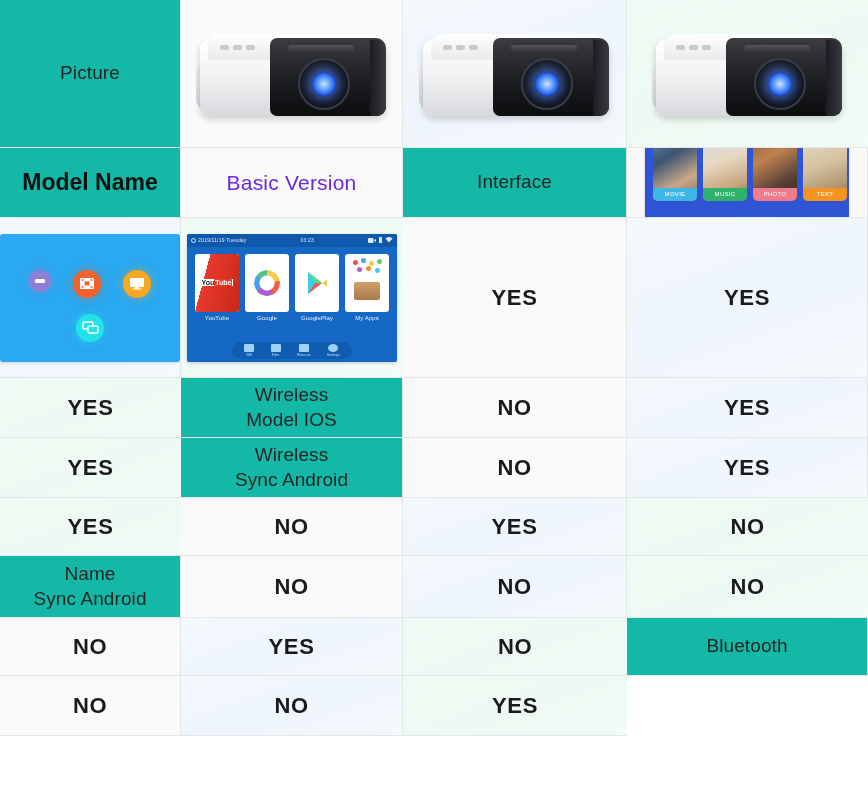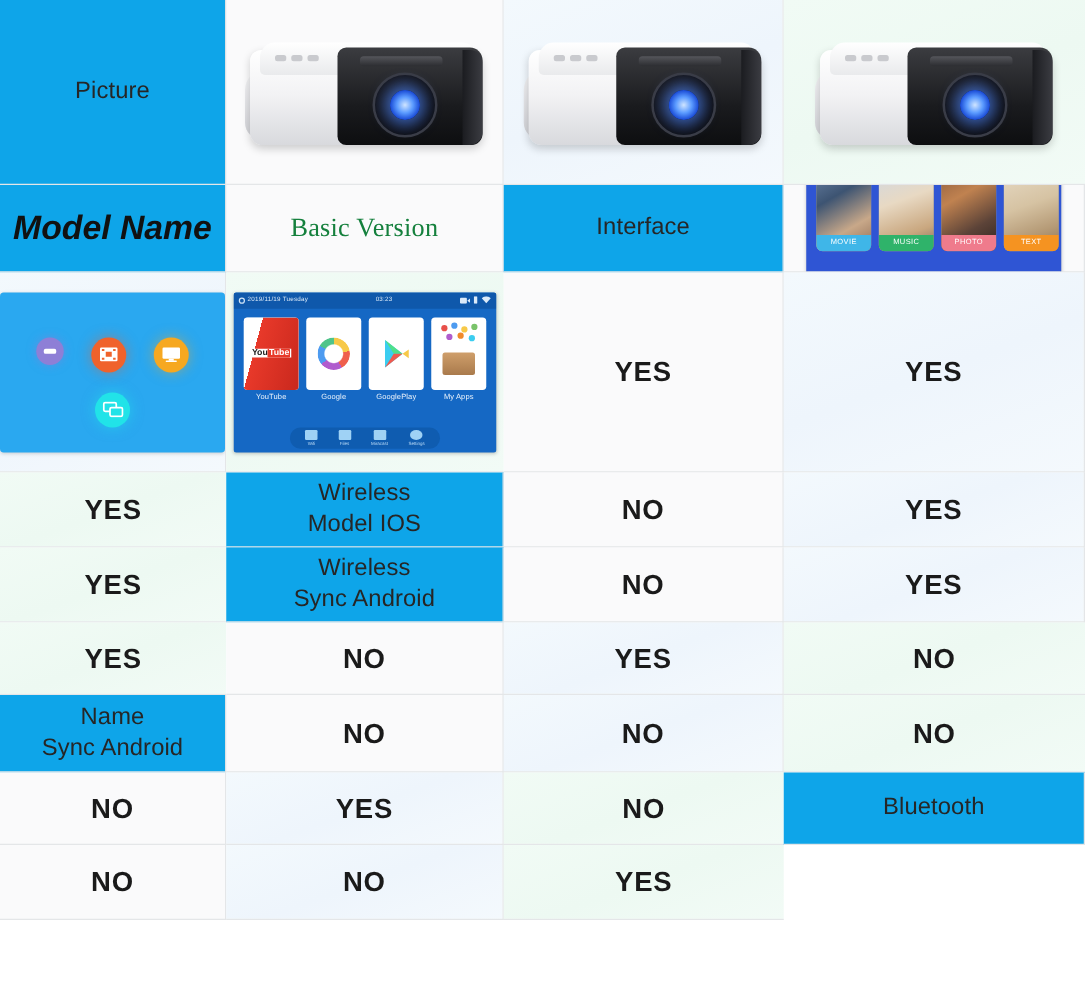--- a/index.html
+++ b/index.html
@@ -19,32 +19,32 @@
   .cell {
     position: relative;
     display: flex;
     align-items: center;
     justify-content: center;
     text-align: center;
     border-right: 1px solid #e4e6e8;
     border-bottom: 1px solid #e4e6e8;
     overflow: hidden;
   }
-  .col-label { background: #0ea5e9; border-right: 1px solid #e0e2e4; }
+  .col-label { background: #14b8a6; border-right: 1px solid #e0e2e4; }
   .col-basic { background: #fafafb; }
   .col-multi { background: linear-gradient(160deg,#f3f9fd 0%, #eef5fc 50%, #f4f9fd 100%); }
   .col-android { background: linear-gradient(160deg,#f1fbf5 0%, #edf9f2 50%, #f2fbf6 100%); }
   .col-android.cell { border-right: none; }
 
   .label-txt { font-size: 19px; color: #262626; line-height: 1.28; letter-spacing: .1px; }
   .label-txt.small { font-size: 17px; }
-  .label-bold { font-size: 27px; font-weight: bold; color: #111; font-style: italic; }
+  .label-bold { font-size: 23px; font-weight: bold; color: #111; }
   .val { font-size: 22px; font-weight: bold; color: #1a1a1a; letter-spacing: .6px; }
   .model { font-size: 21px; letter-spacing: .2px; }
-  .model.basic { color: #15803d; font-family: Liberation Serif, serif; }
+  .model.basic { color: #6d28d9; }
   .model.multi { color: #4fb8e8; }
   .model.android { color: #5cb85c; }
 
   
   .proj-wrap { width: 100%; height: 100%; display:flex; align-items:center; justify-content:center; }
   .proj { position: relative; width: 200px; height: 104px; }
   .proj .body {
     position:absolute; left:8px; top:18px; width:186px; height:76px;
     background: linear-gradient(180deg,#ffffff 0%, #f2f2f4 48%, #d8d9dd 100%);
     border-radius: 9px 12px 10px 10px;

